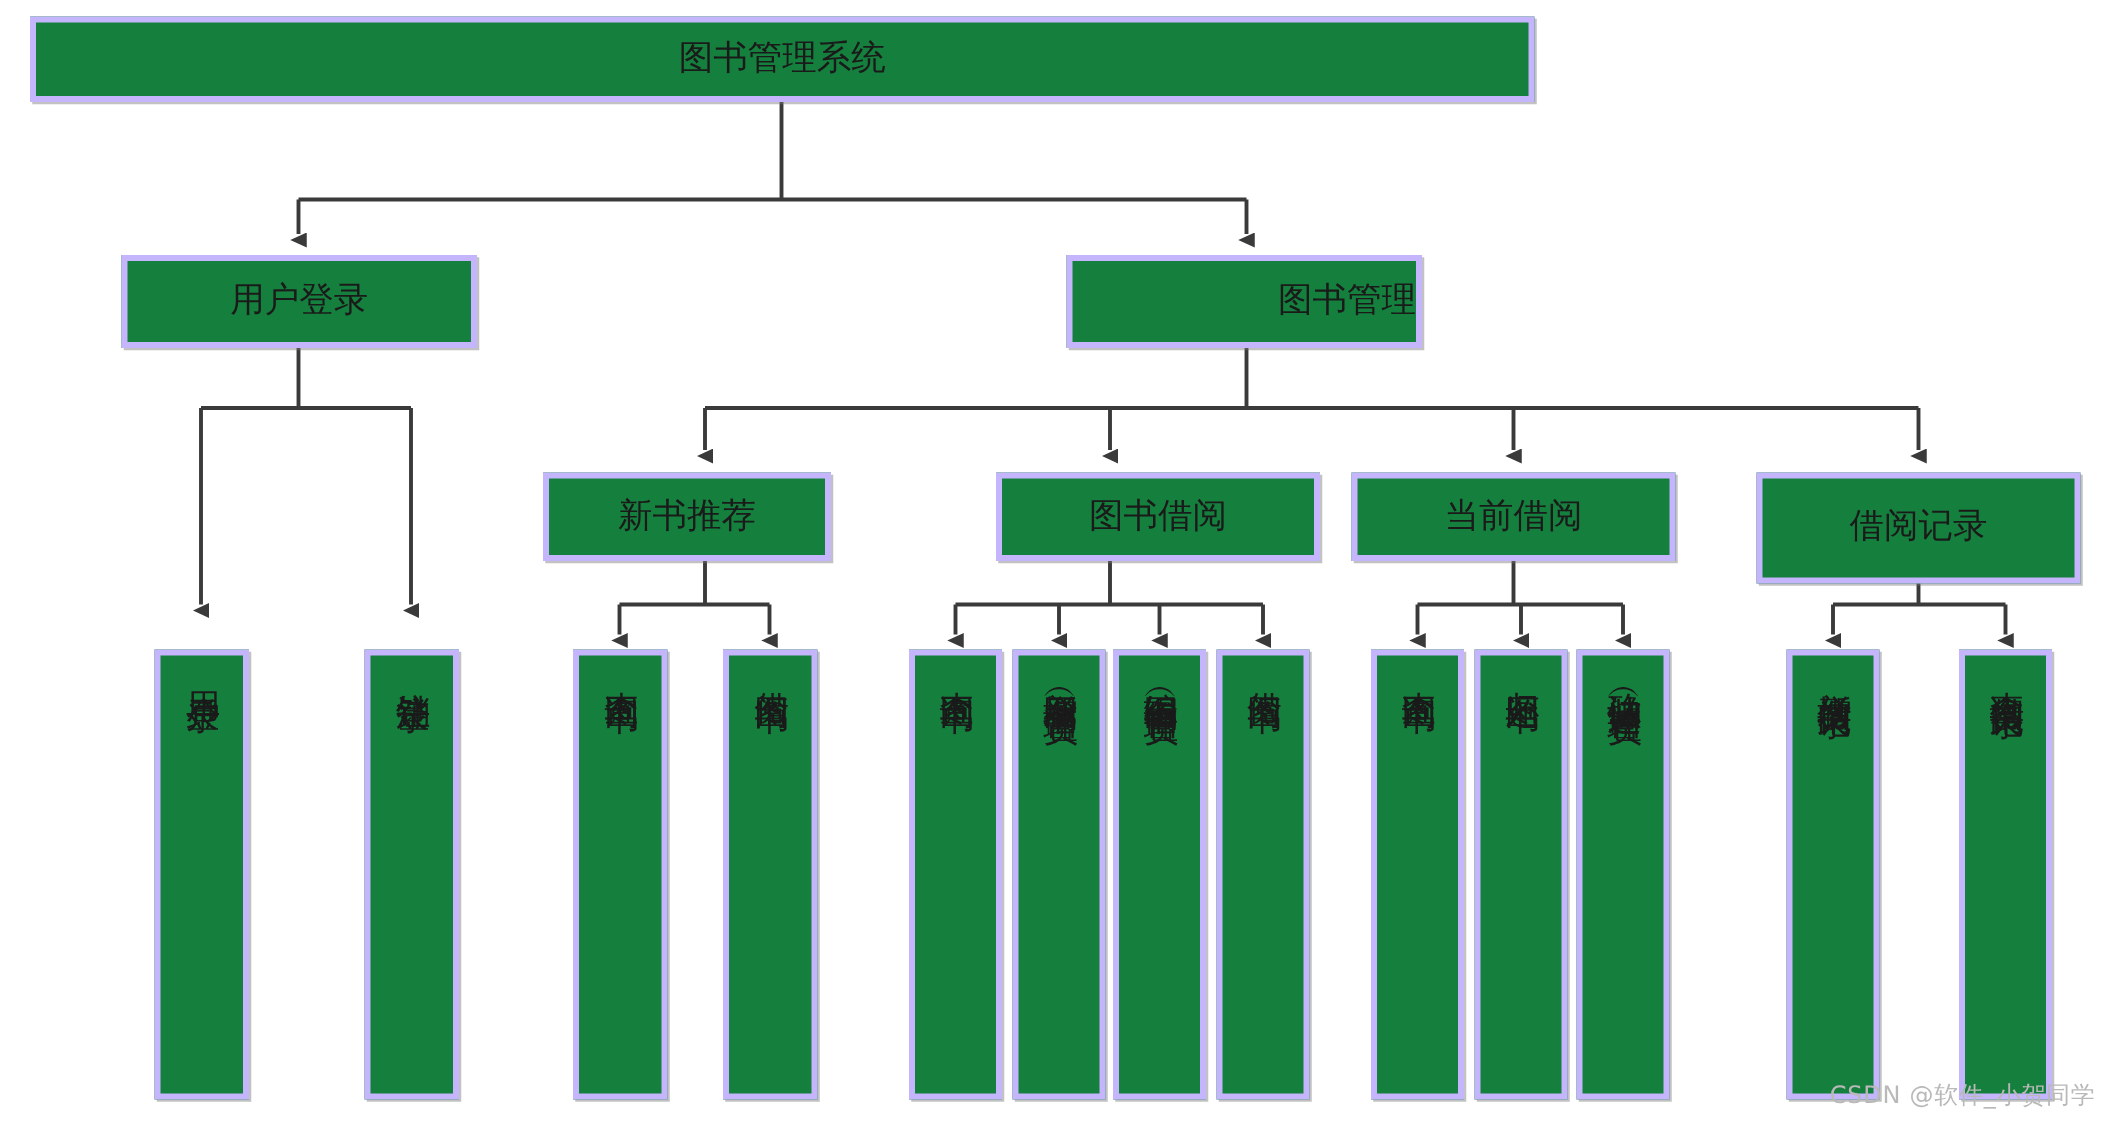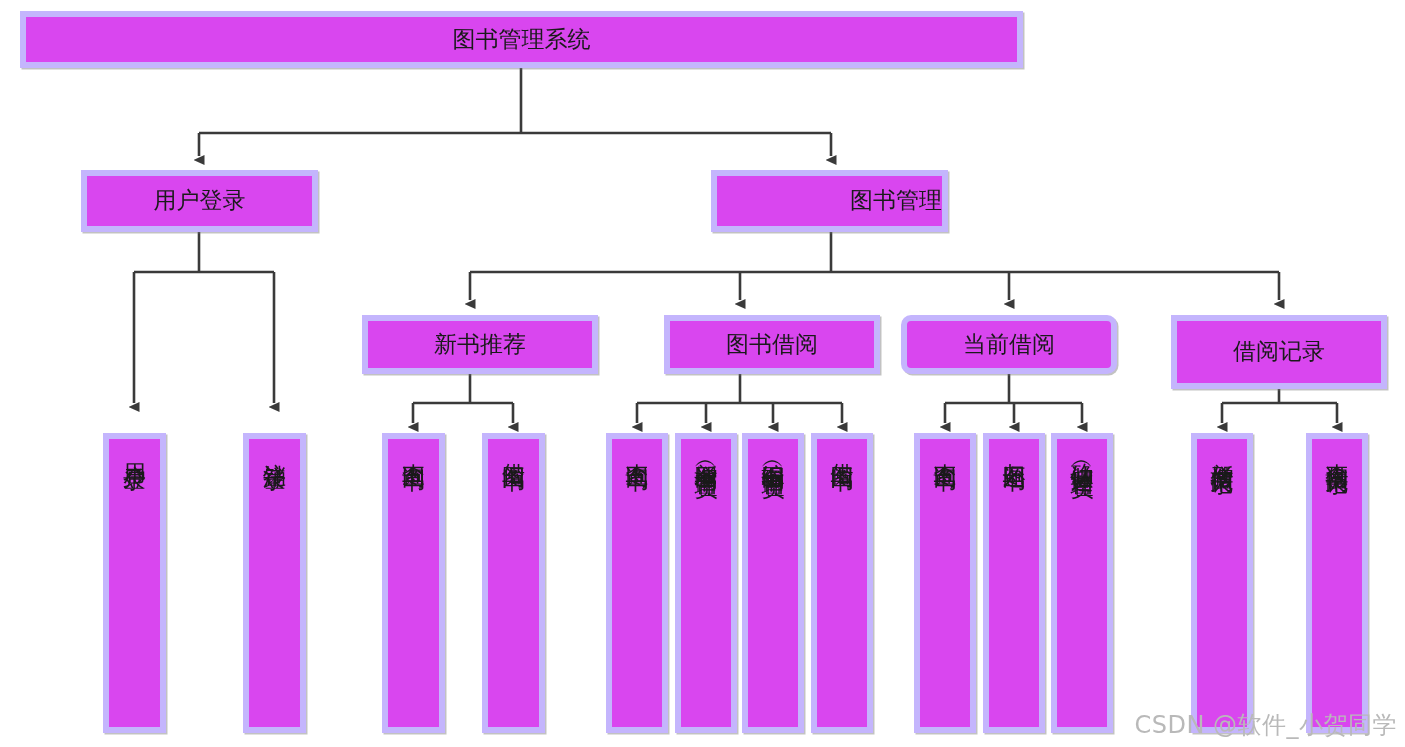--- a/index.html
+++ b/index.html
@@ -21,22 +21,22 @@
     position: absolute;
     left: 0;
     top: 0;
     width: 1405px;
     height: 747px;
     pointer-events: none;
   }
   .node {
     position: absolute;
     box-sizing: border-box;
-    border: 6px solid #c4b5fd;
-    background: #d946ef;
+    border: 4px solid #c4b5fd;
+    background: #15803d;
     display: flex;
     align-items: center;
     justify-content: center;
     box-shadow: 1.5px 1.5px 0 rgba(120,120,120,0.45);
   }
   .node .label {
     color: #1a1a1a;
     text-align: center;
     line-height: 1.18;
     white-space: nowrap;
@@ -57,21 +57,21 @@
     text-orientation: upright;
     font-size: 23px;
     letter-spacing: 2px;
     line-height: 1.0;
     white-space: nowrap;
   }
   #watermark {
     position: absolute;
     right: 8px;
     bottom: 6px;
-    font-size: 24px;
+    font-size: 16px;
     color: #b9b9b9;
     letter-spacing: 0.5px;
     user-select: none;
     text-align: right;
   }
 </style>
 </head>
 <body>
 
 <div id="canvas">
@@ -130,27 +130,27 @@
     <span class="label">图书管理系统</span>
   </div>
 
   <div class="node h" style="left:81px; top:170px; width:237px; height:62px;">
     <span class="label">用户登录</span>
   </div>
   <div class="node h" style="left:711px; top:170px; width:237px; height:62px;justify-content:flex-end;">
     <span class="label">图书管理</span>
   </div>
 
-  <div class="node h" style="left:362px; top:315px; width:236px; height:59px;">
+  <div class="node h" style="left:362px; top:315px; width:192px; height:59px;">
     <span class="label">新书推荐</span>
   </div>
   <div class="node h" style="left:664px; top:315px; width:216px; height:59px;">
     <span class="label">图书借阅</span>
   </div>
-  <div class="node h" style="left:901px; top:315px; width:216px; height:59px;border-radius:10px;">
+  <div class="node h" style="left:901px; top:315px; width:216px; height:59px;">
     <span class="label">当前借阅</span>
   </div>
   <div class="node h" style="left:1171px; top:315px; width:216px; height:74px;">
     <span class="label">借阅记录</span>
   </div>
 
   <div class="node v" style="left:103px; top:433px; width:63px; height:300px;">
     <span class="label">用户登录</span>
   </div>
   <div class="node v" style="left:243px; top:433px; width:63px; height:300px;">

